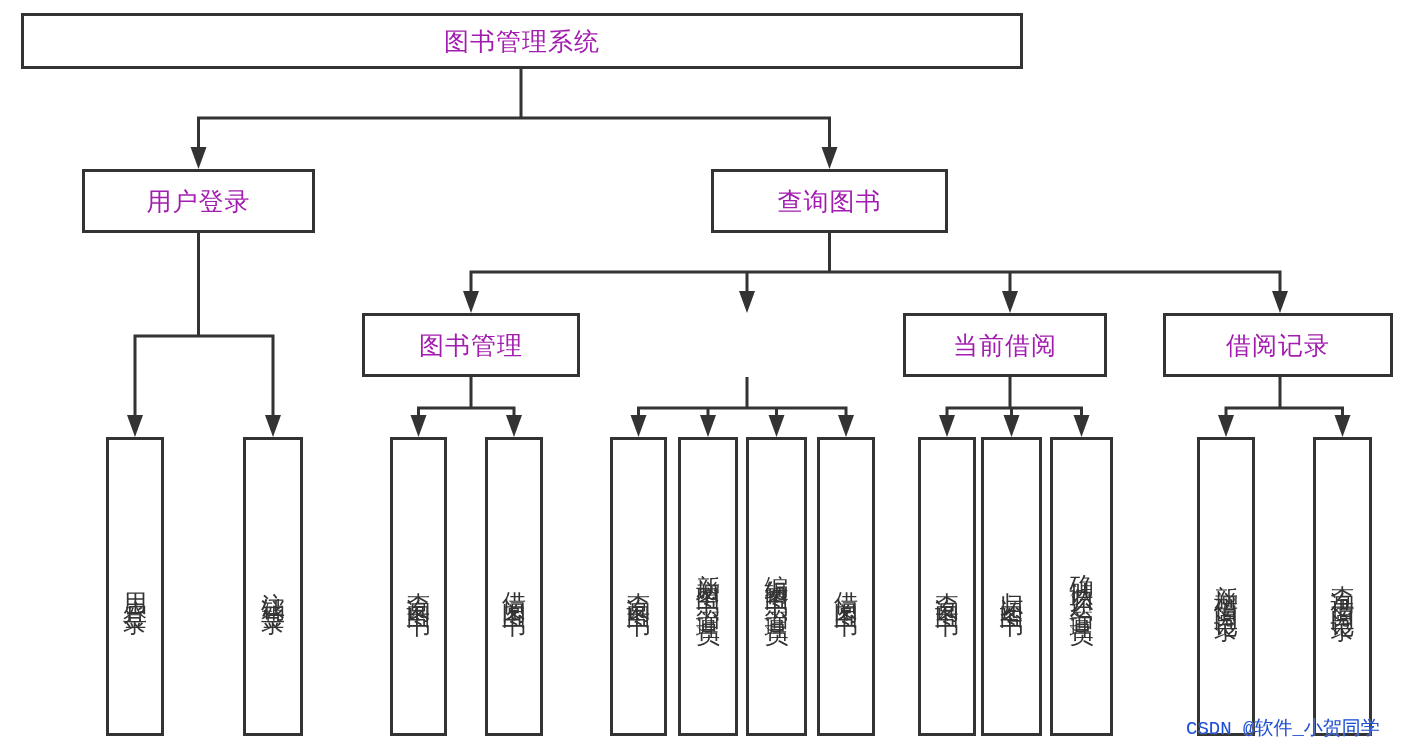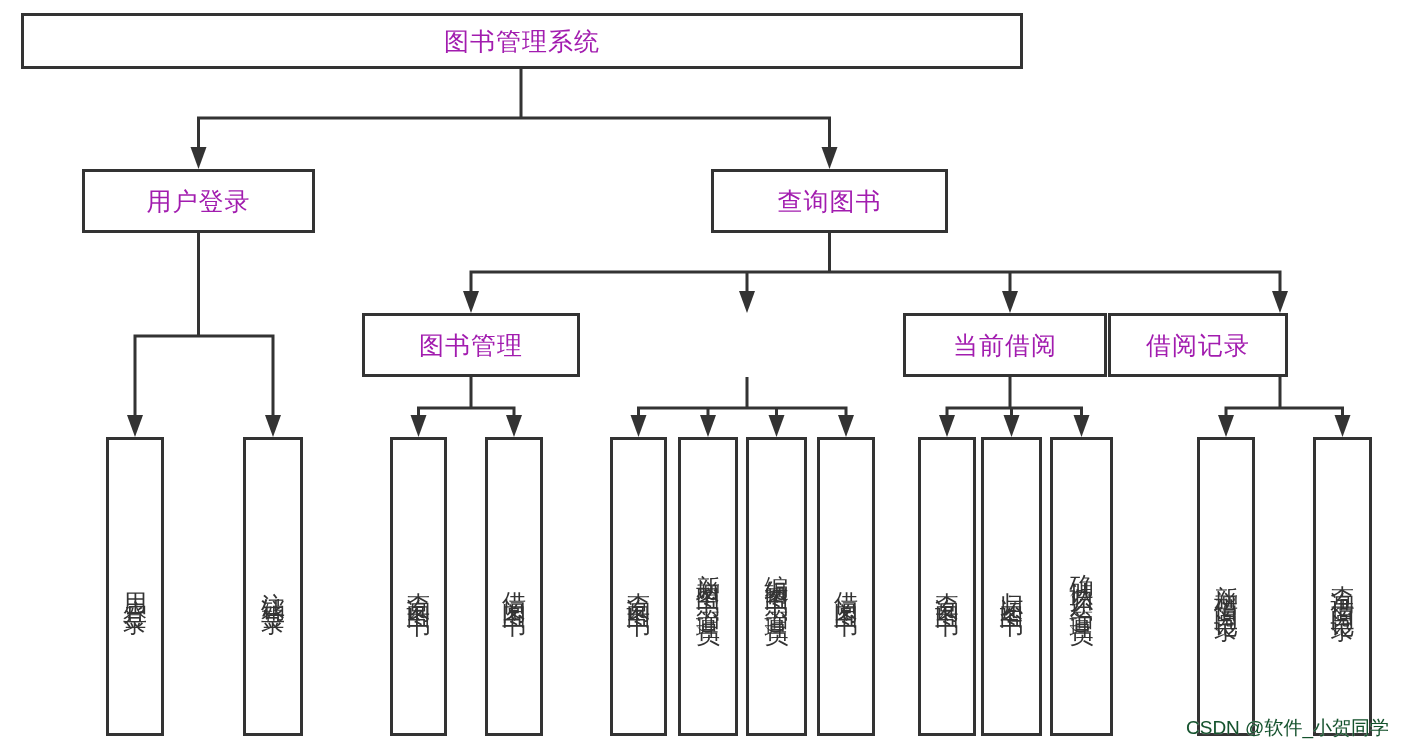--- a/index.html
+++ b/index.html
@@ -35,23 +35,24 @@
     font-size: 24px;
     letter-spacing: 7px;
     color: #333333;
     line-height: 1;
   }
   .watermark {
     position: absolute;
     left: 1186px;
     top: 715px;
     font-size: 19px;
-    color: #14532d;
+    color: #1d4ed8;
     white-space: nowrap;
     text-shadow: 0 0 1px #e0e0e0;
+    font-family: Liberation Mono, monospace;
   }
 </style>
 </head>
 <body>
 
 <div class="canvas">
 
   <svg class="wires" width="1405" height="747" viewBox="0 0 1405 747" aria-hidden="true">
 
     <g stroke="#333333" stroke-width="3" fill="none">
@@ -126,21 +127,21 @@
   <div class="node" style="left:711px;top:169px;width:237px;height:64px">
     <span class="hlabel">查询图书</span>
   </div>
 
   <div class="node" style="left:362px;top:313px;width:218px;height:64px">
     <span class="hlabel">图书管理</span>
   </div>
   <div class="node" style="left:903px;top:313px;width:204px;height:64px">
     <span class="hlabel">当前借阅</span>
   </div>
-  <div class="node" style="left:1108px;top:313px;width:180px;height:64px">
+  <div class="node" style="left:1163px;top:313px;width:230px;height:64px">
     <span class="hlabel">借阅记录</span>
   </div>
 
   <div class="node leaf" style="left:106px;width:58px">
     <span class="vtext">用户登录</span>
   </div>
   <div class="node leaf" style="left:243px;width:60px">
     <span class="vtext">注销登录</span>
   </div>
 

